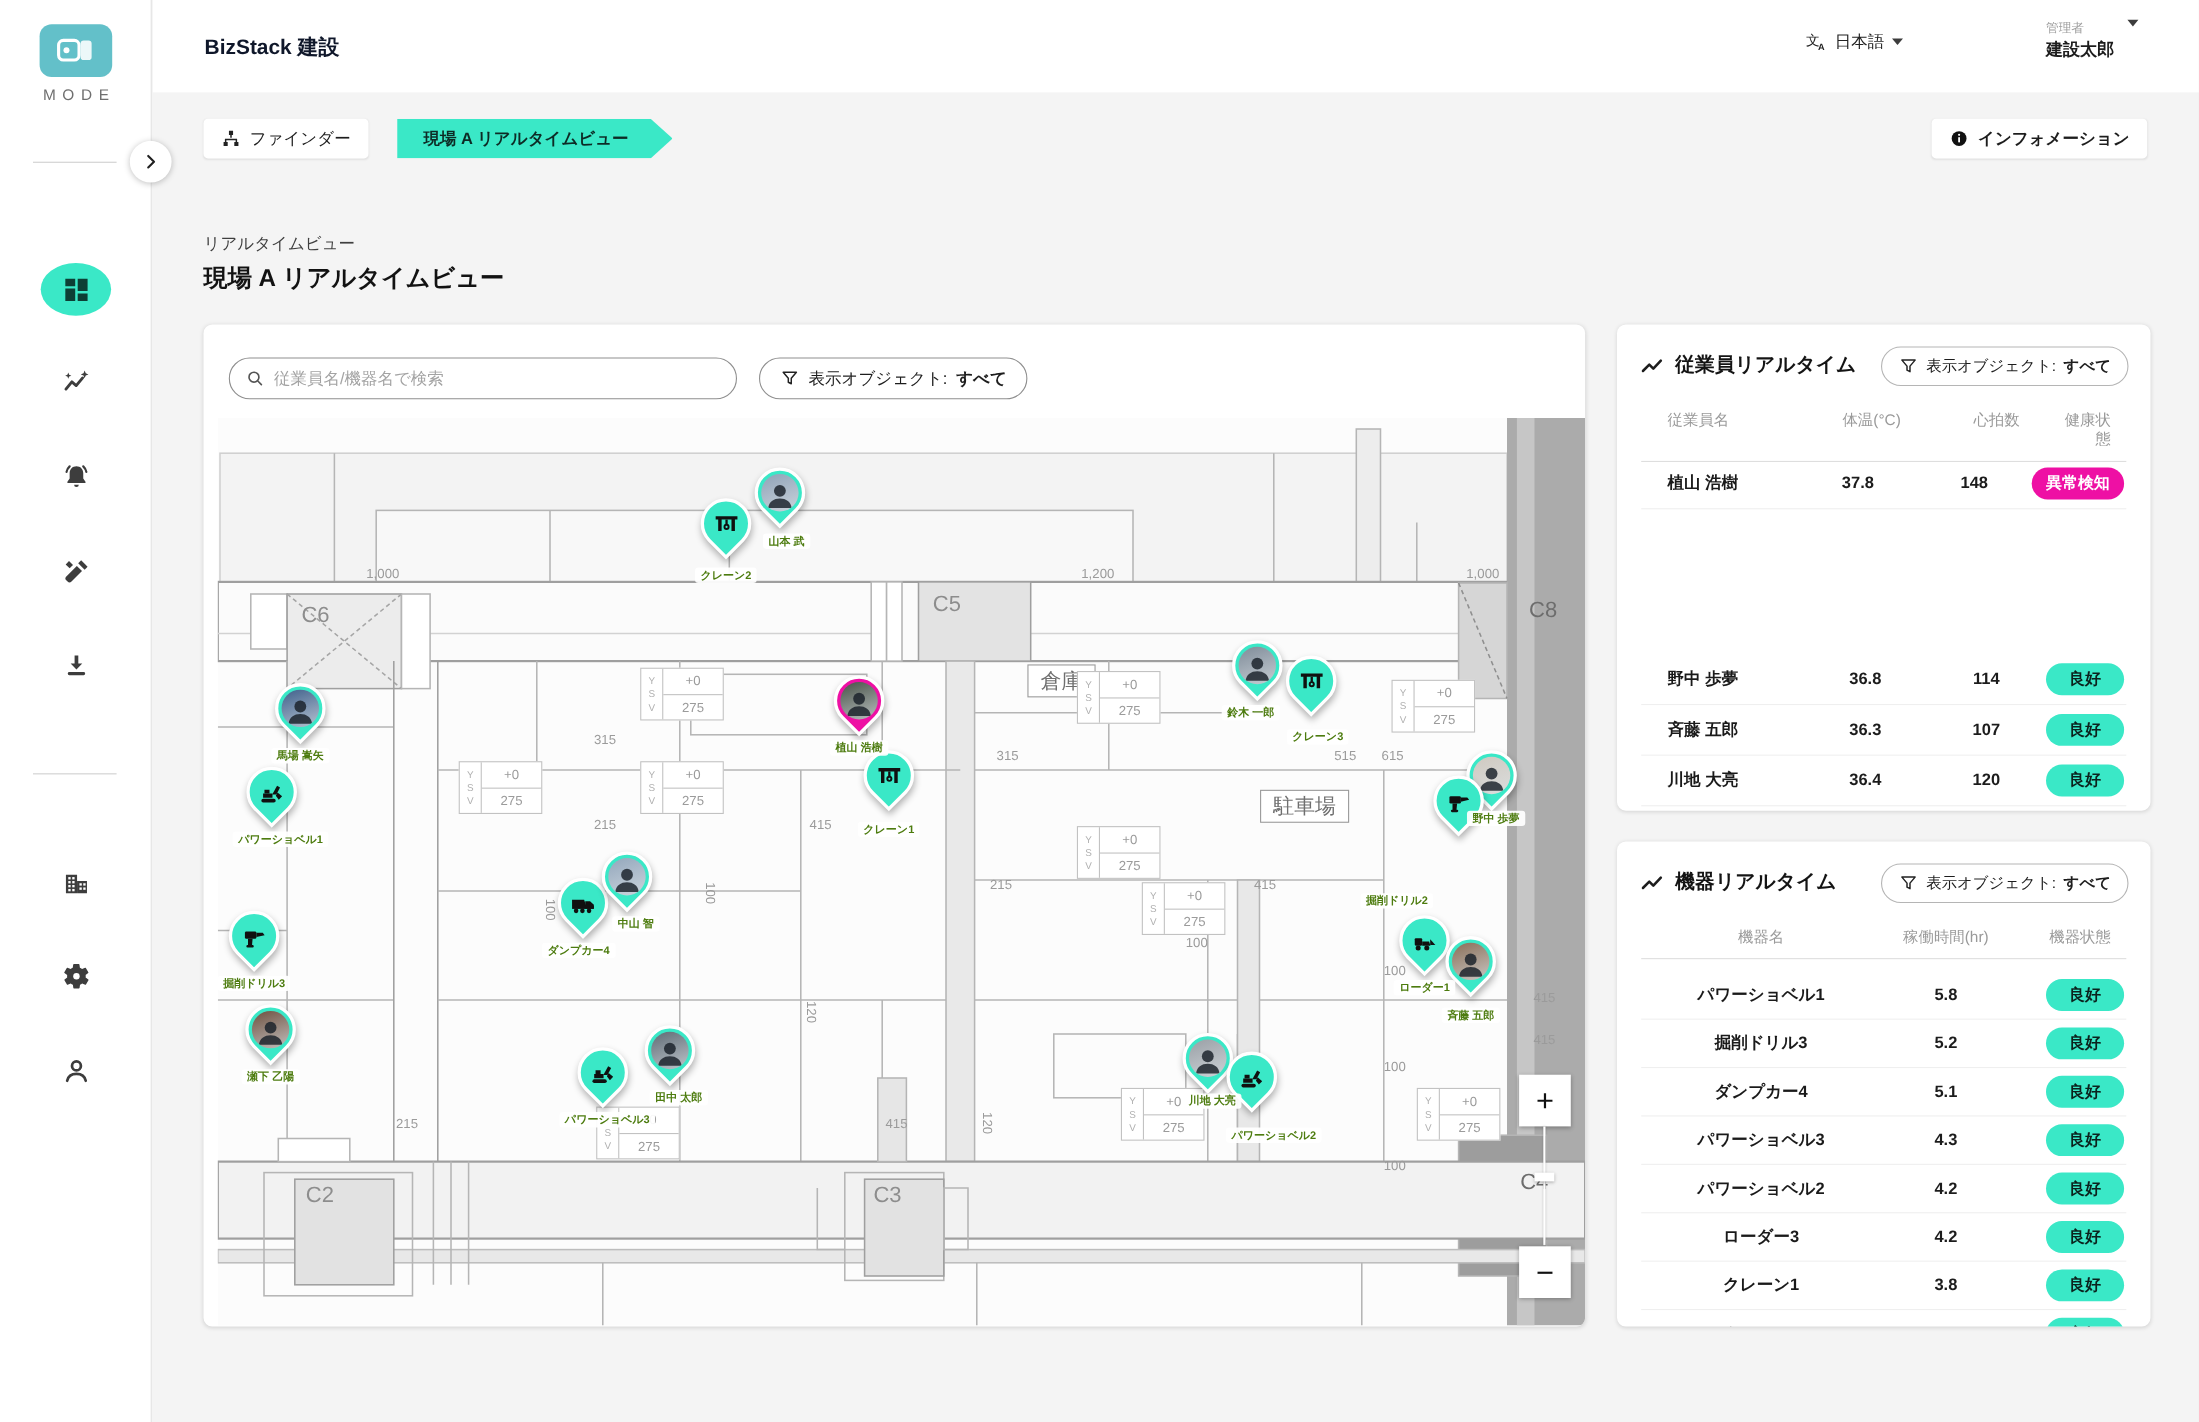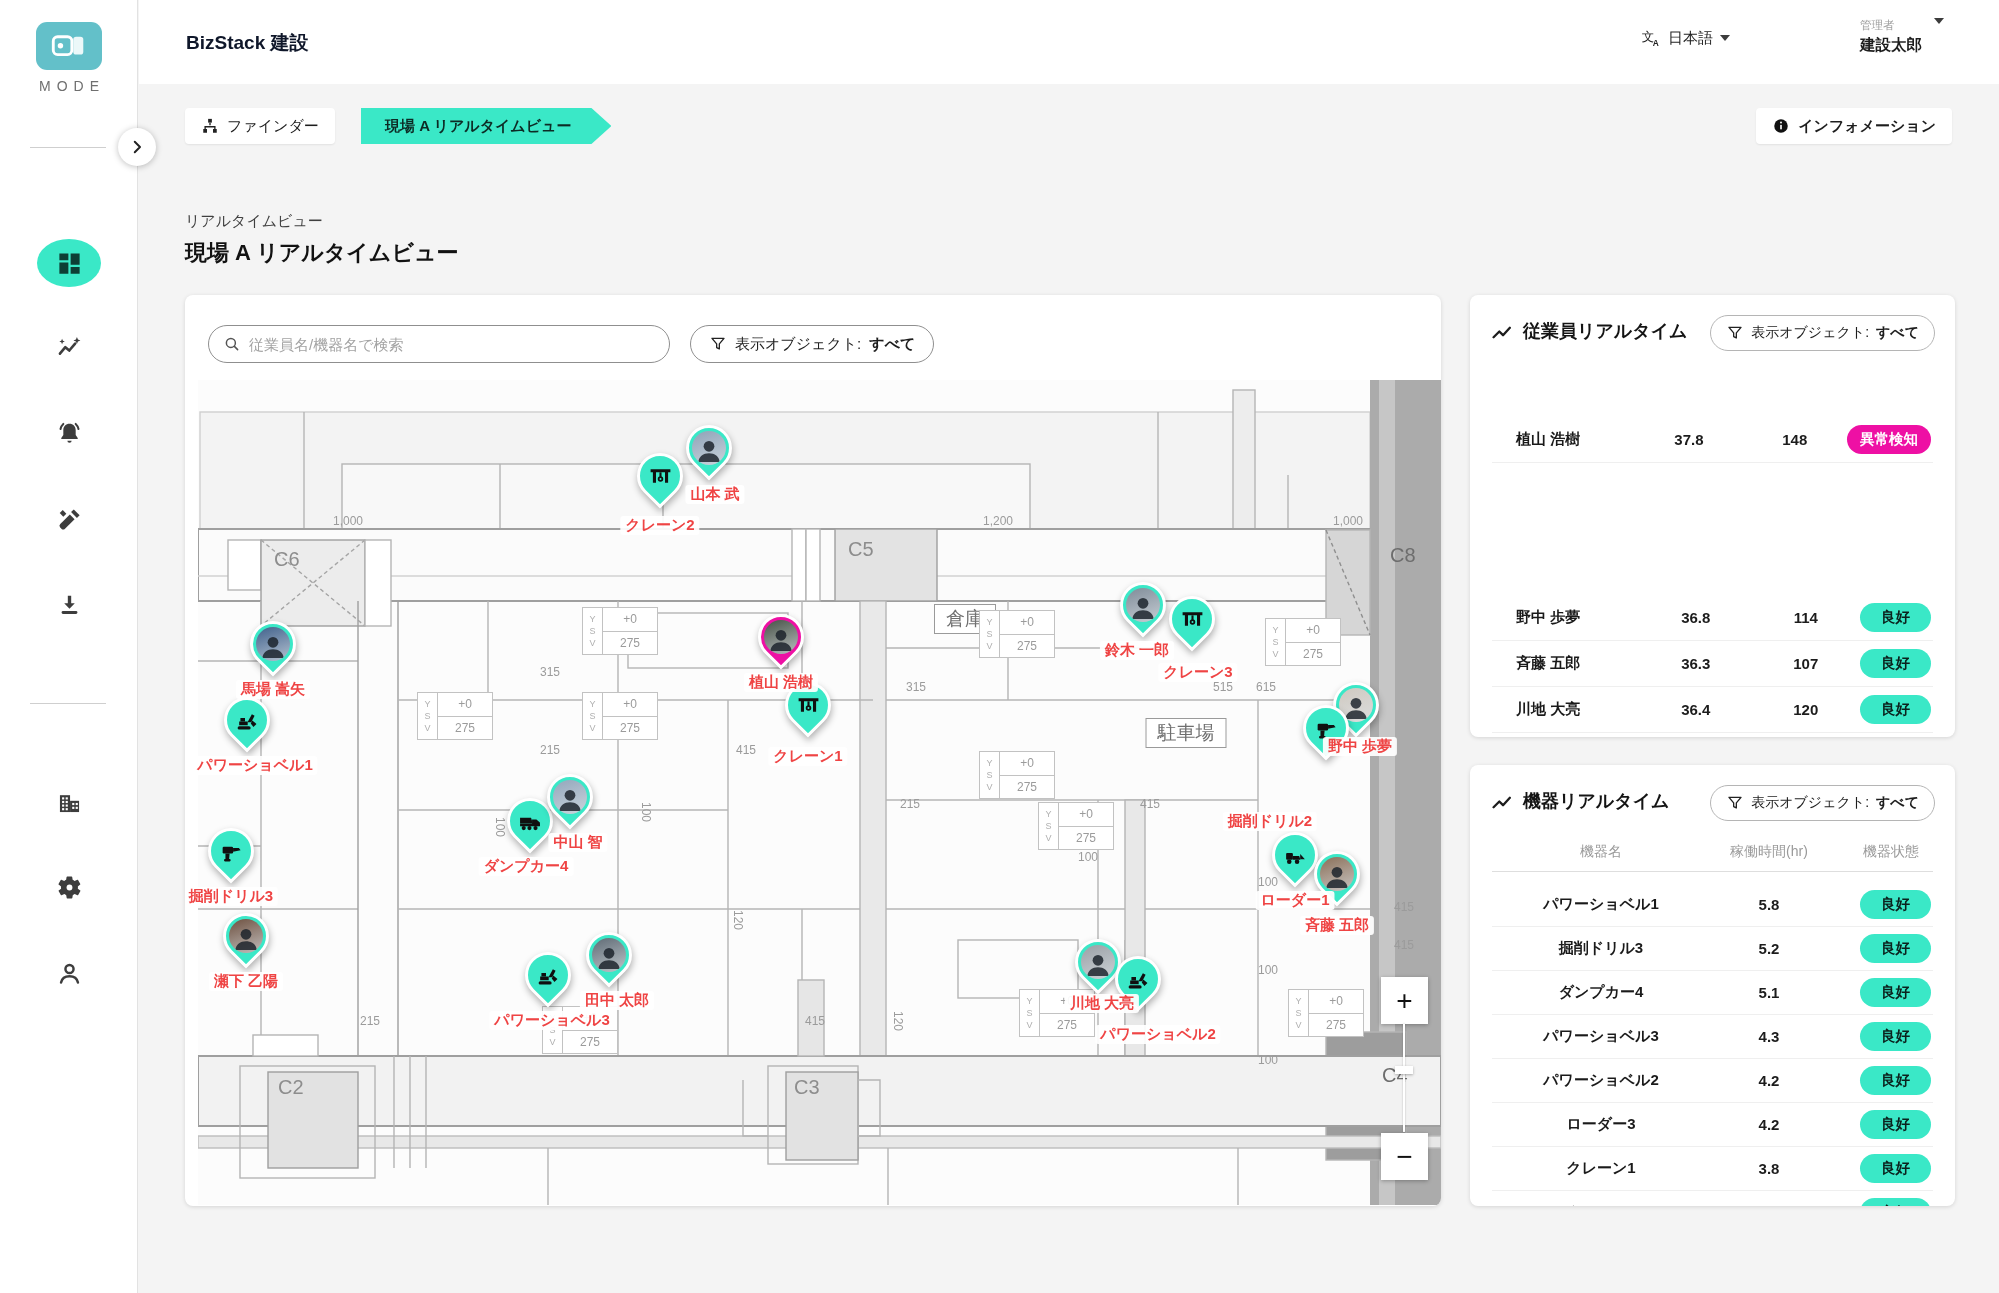--- a/index.html
+++ b/index.html
@@ -66,21 +66,21 @@
   .ysv .vals { flex:1; display:flex; flex-direction:column; }
   .ysv .vals div { flex:1; display:flex; align-items:center; justify-content:center; font-size:12px; color:#9b9b9b; }
   .ysv .vals div:first-child { border-bottom:1px solid #c2c2c2; }
 
   
   .pin { position:absolute; width:0; height:0; z-index:6; }
   .marker { position:absolute; left:-23px; top:-27px; width:46px; height:46px; border-radius:50% 50% 50% 0; transform:rotate(-45deg); border:3px solid #fff; box-shadow:-2px 3px 7px rgba(0,0,0,.3); display:flex; align-items:center; justify-content:center; }
   .marker-inner { transform:rotate(45deg); width:34px; height:34px; border-radius:50%; overflow:hidden; display:flex; align-items:center; justify-content:center; }
   .marker-inner svg { width:25px; height:25px; }
   .marker-inner.avatar svg { width:30px; height:30px; margin-top:4px; }
-  .pin-label { position:absolute; transform:translate(-50%,0); background:rgba(255,255,255,.93); border-radius:3px; padding:0 5px; font-size:15px; font-weight:700; color:#ef4444; white-space:nowrap; z-index:7; }
+  .pin-label { position:absolute; transform:translate(-50%,0); background:rgba(255,255,255,.93); border-radius:3px; padding:0 5px; font-size:10px; font-weight:700; color:#4d7c0f; white-space:nowrap; z-index:7; }
 
   
   .zoom-btn { position:absolute; width:47px; height:47px; background:#fff; box-shadow:0 1px 4px rgba(0,0,0,.3); display:flex; align-items:center; justify-content:center; font-size:28px; font-weight:500; color:#111; z-index:8; }
   .zoom-track { position:absolute; width:2px; background:#fff; box-shadow:0 0 2px rgba(0,0,0,.25); z-index:8; }
   .zoom-handle { position:absolute; width:18px; height:8px; background:#fff; box-shadow:0 1px 3px rgba(0,0,0,.3); z-index:8; }
 
   
   .panel-head { position:absolute; left:22px; top:24px; display:flex; align-items:center; gap:10px; font-size:18px; font-weight:700; color:#141414; }
   .panel-filter { position:absolute; right:20px; top:20px; height:36px; border:1px solid #b5b5b5; border-radius:18px; display:inline-flex; align-items:center; gap:7px; padding:0 15px; font-size:14px; color:#1d1d1d; background:#fff; }
   .t-head { position:absolute; left:22px; right:22px; display:flex; font-size:14px; color:#9a9a9a; padding-bottom:10px; border-bottom:1px solid #dedede; }
@@ -722,20 +722,26 @@
       </svg>
       <span>従業員リアルタイム</span>
     </div>
     <button class="panel-filter">
       <svg class="icon18" viewBox="0 0 24 24">
         <path d="M4 4.5h16l-6.2 7.3v6.7l-3.6-1.8v-4.9z" fill="none" stroke="#222" stroke-width="1.8" stroke-linejoin="round"></path>
       </svg>
       <span>表示オブジェクト:</span>
       <b>すべて</b>
     </button>
+    <div class="t-head">
+      <span class="h-name-e">従業員名</span>
+      <span class="h-temp">体温(°C)</span>
+      <span class="h-pulse">心拍数</span>
+      <span class="h-status">健康状態</span>
+    </div>
     <div class="t-rows" id="emp-first" style="top:122px">
         <div class="t-row">
           <div class="c-name-e">植山 浩樹</div>
           <div class="c-temp">37.8</div>
           <div class="c-pulse">148</div>
           <div class="c-status">
             <div class="badge alert">異常検知</div>
           </div>
         </div>
       </div>

